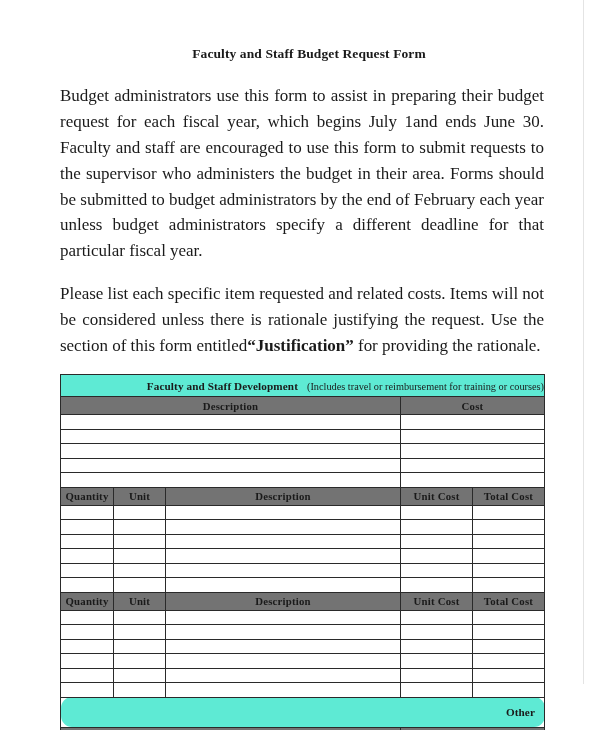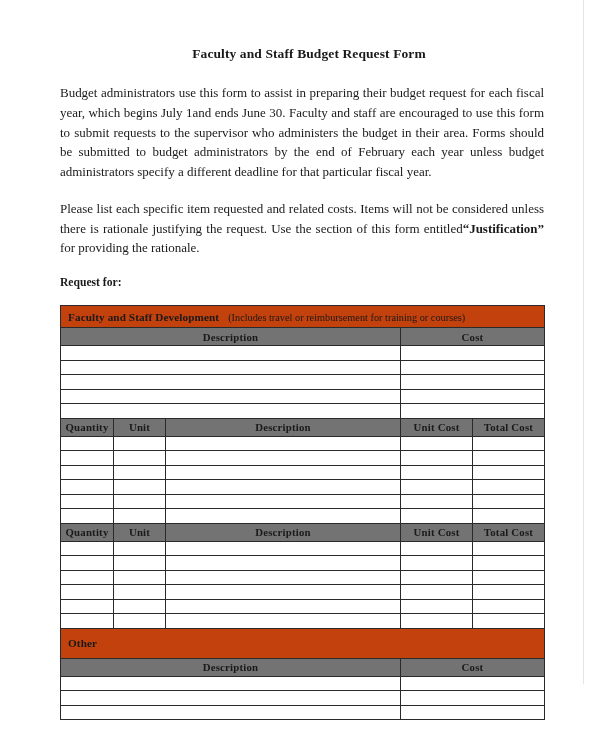--- a/index.html
+++ b/index.html
@@ -40,21 +40,21 @@
     font-weight: bold;
     text-align: center;
     letter-spacing: 0.1px;
     margin: 46px 0 0 0;
     padding: 0 0 0 14px;
     line-height: 1.2;
   }
 
   
   .para {
-    font-size: 13px;
+    font-size: 17px;
     line-height: 1.52;
     text-align: justify;
     margin: 21px 0 0 0;
     letter-spacing: -0.02px;
   }
   .para.second { margin-top: 17px; }
 
   .request-for {
     font-size: 11.6px;
     font-weight: bold;
@@ -74,26 +74,27 @@
   .form-table td {
     border: 1px solid #2a2a2a;
     padding: 0;
     height: 13px;
     font-size: 10.6px;
     vertical-align: middle;
   }
 
   
   .section-banner {
-    background: #c2410c;
+    background: #5eead4;
     height: 21px !important;
     padding-left: 7px !important;
     white-space: nowrap;
-  }
-  .section-banner.tall { height: 29px !important; }
+    text-align: right;
+  }
+  .section-banner.tall { height: 29px !important; border-radius: 11px; }
   .sec-name {
     font-weight: bold;
     font-size: 11.2px;
     letter-spacing: 0.1px;
   }
   .sec-note {
     font-size: 10.3px;
     font-weight: normal;
   }
   .sec-gap-sm { display: inline-block; width: 9px; }
@@ -117,21 +118,20 @@
 
 <div id="page">
   <div id="content">
 
     <h1 class="doc-title">Faculty and Staff Budget Request Form</h1>
 
     <p class="para">Budget administrators use this form to assist in preparing their budget request for each fiscal year, which begins July 1and ends June 30. Faculty and staff are encouraged to use this form to submit requests to the supervisor who administers the budget in their area.   Forms should be submitted to budget administrators by the end of February each year unless budget administrators specify a different deadline for that particular fiscal year.</p>
 
     <p class="para second"><span>Please list each specific item requested and related costs. Items will not be considered unless there is rationale justifying the request.  Use the section of this form entitled</span><span class="bold-inline">“Justification”</span><span> for providing the rationale.</span></p>
 
-    <p class="request-for">Request for:</p>
 
     <table class="form-table">
       <colgroup>
         <col style="width:53px">
         <col style="width:52px">
         <col style="width:235px">
         <col style="width:72px">
         <col style="width:72px">
       </colgroup>
       <tbody>

